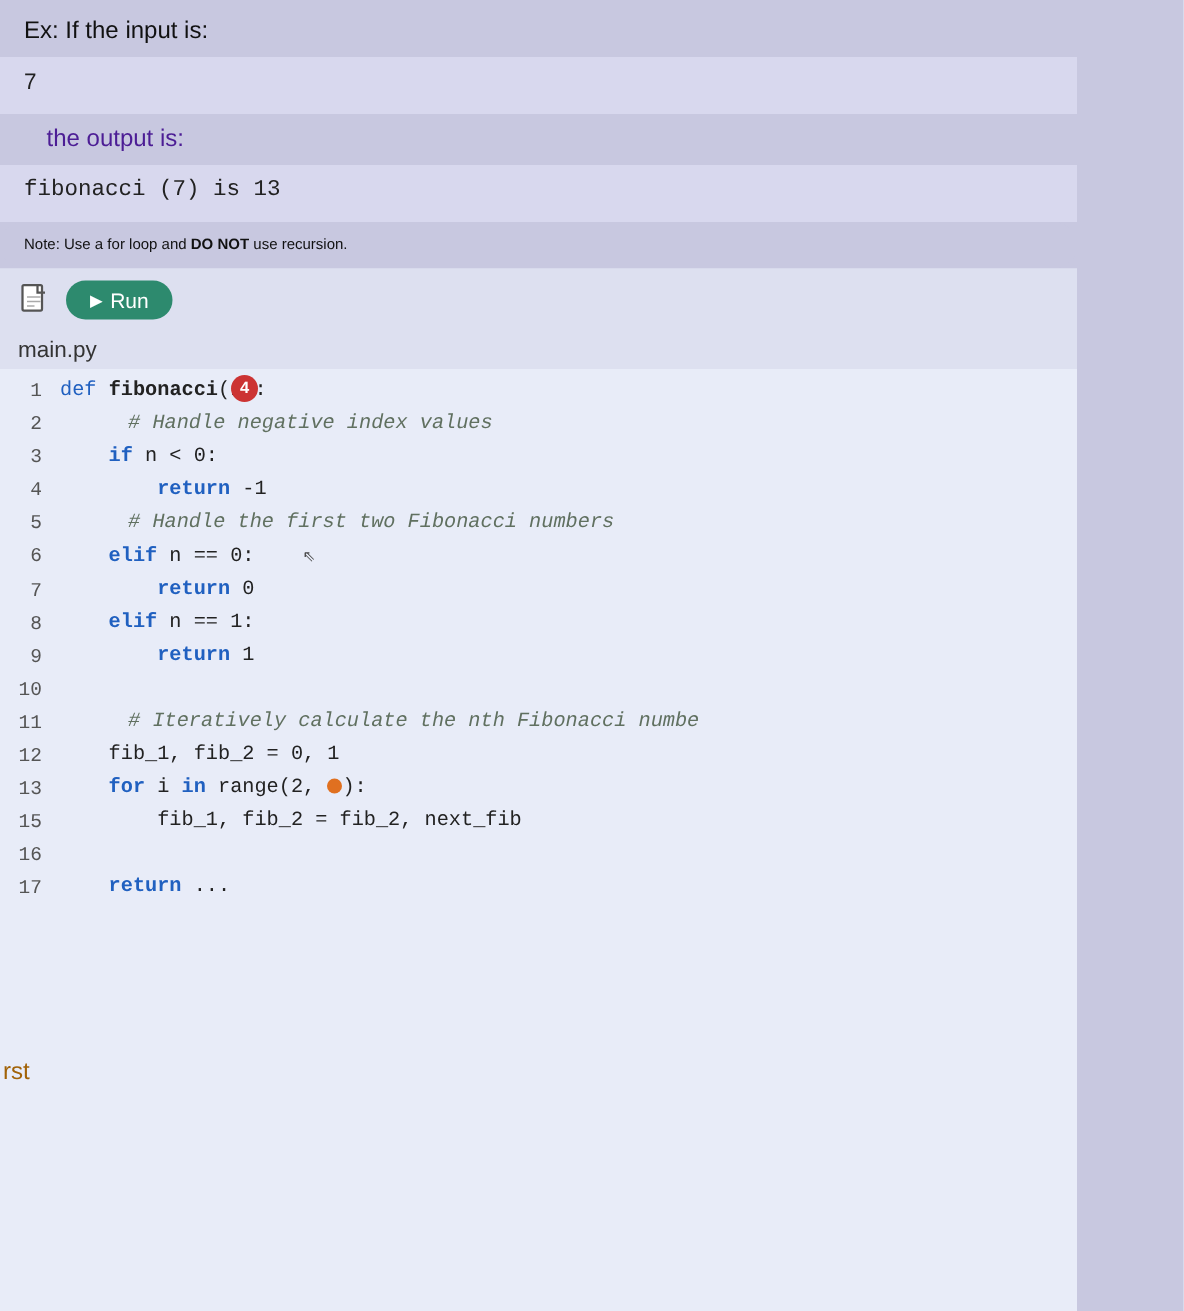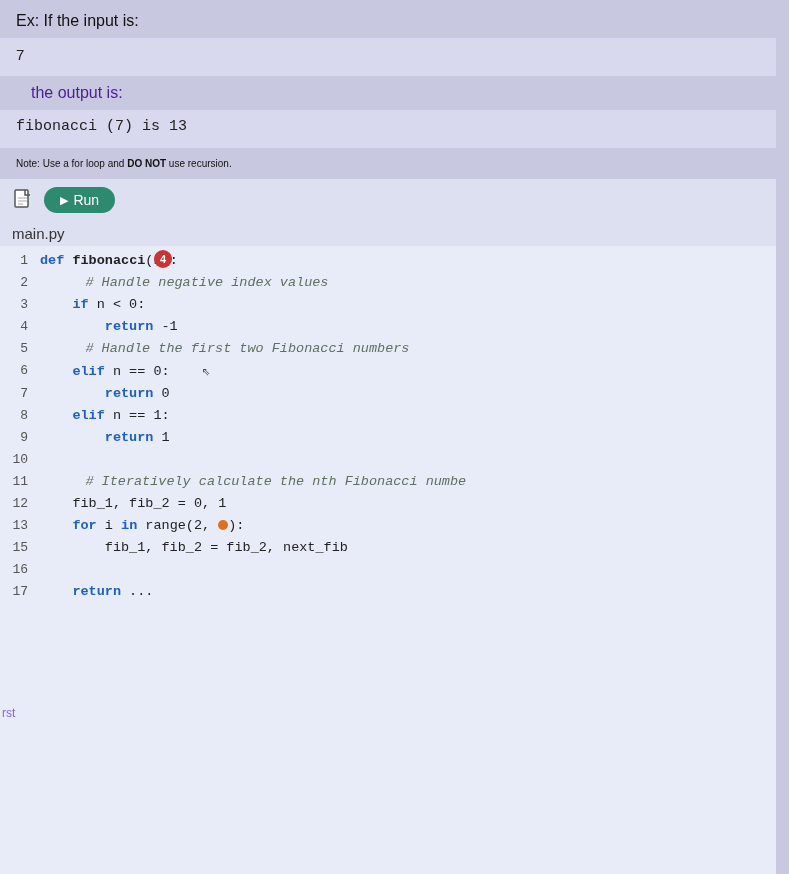--- a/index.html
+++ b/index.html
@@ -5,21 +5,21 @@
     * { margin: 0; padding: 0; box-sizing: border-box; }
     body {
       width: 789px;
       height: 874px;
       background: #c8c8e0;
       font-family: Arial, sans-serif;
       overflow: hidden;
     }
 
     .page-container {
-      width: 776px;
+      width: 718px;
       height: 874px;
       background: #c8c8e0;
       display: flex;
       flex-direction: column;
     }
 
     
     .example-header {
       background: #c8c8e0;
       padding: 12px 16px 8px 16px;
@@ -168,21 +168,21 @@
       user-select: none;
     }
 
     .line-content {
       color: #222;
       white-space: pre;
       font-family: 'Courier New', Courier, monospace;
       font-size: 13.5px;
     }
 
-    .kw-def { color: #2060c0; font-weight: bold; }
+    .kw-def { color: #2060c0; font-weight: normal; }
     .kw-return { color: #2060c0; font-weight: bold; }
     .kw-if { color: #2060c0; font-weight: bold; }
     .kw-elif { color: #2060c0; font-weight: bold; }
     .kw-for { color: #2060c0; font-weight: bold; }
     .kw-in { color: #2060c0; font-weight: bold; }
     .comment { color: #607060; font-style: italic; margin-left: 13px; }
     .fn-name { color: #222; font-weight: bold; }
 
     
     .cursor-arrow {
@@ -199,22 +199,22 @@
       background: #e07020;
       border-radius: 50%;
       margin-bottom: 1px;
       vertical-align: middle;
     }
 
     .rst-label {
       position: absolute;
       left: 0;
       top: 460px;
-      font-size: 12px;
-      color: #8b5cf6;
+      font-size: 16px;
+      color: #a16207;
       padding-left: 2px;
     }
   </style>
 </head>
 <body>
 
 <div class="page-container">
 
   <div class="example-header">
     <span>Ex: If the input is:</span>

